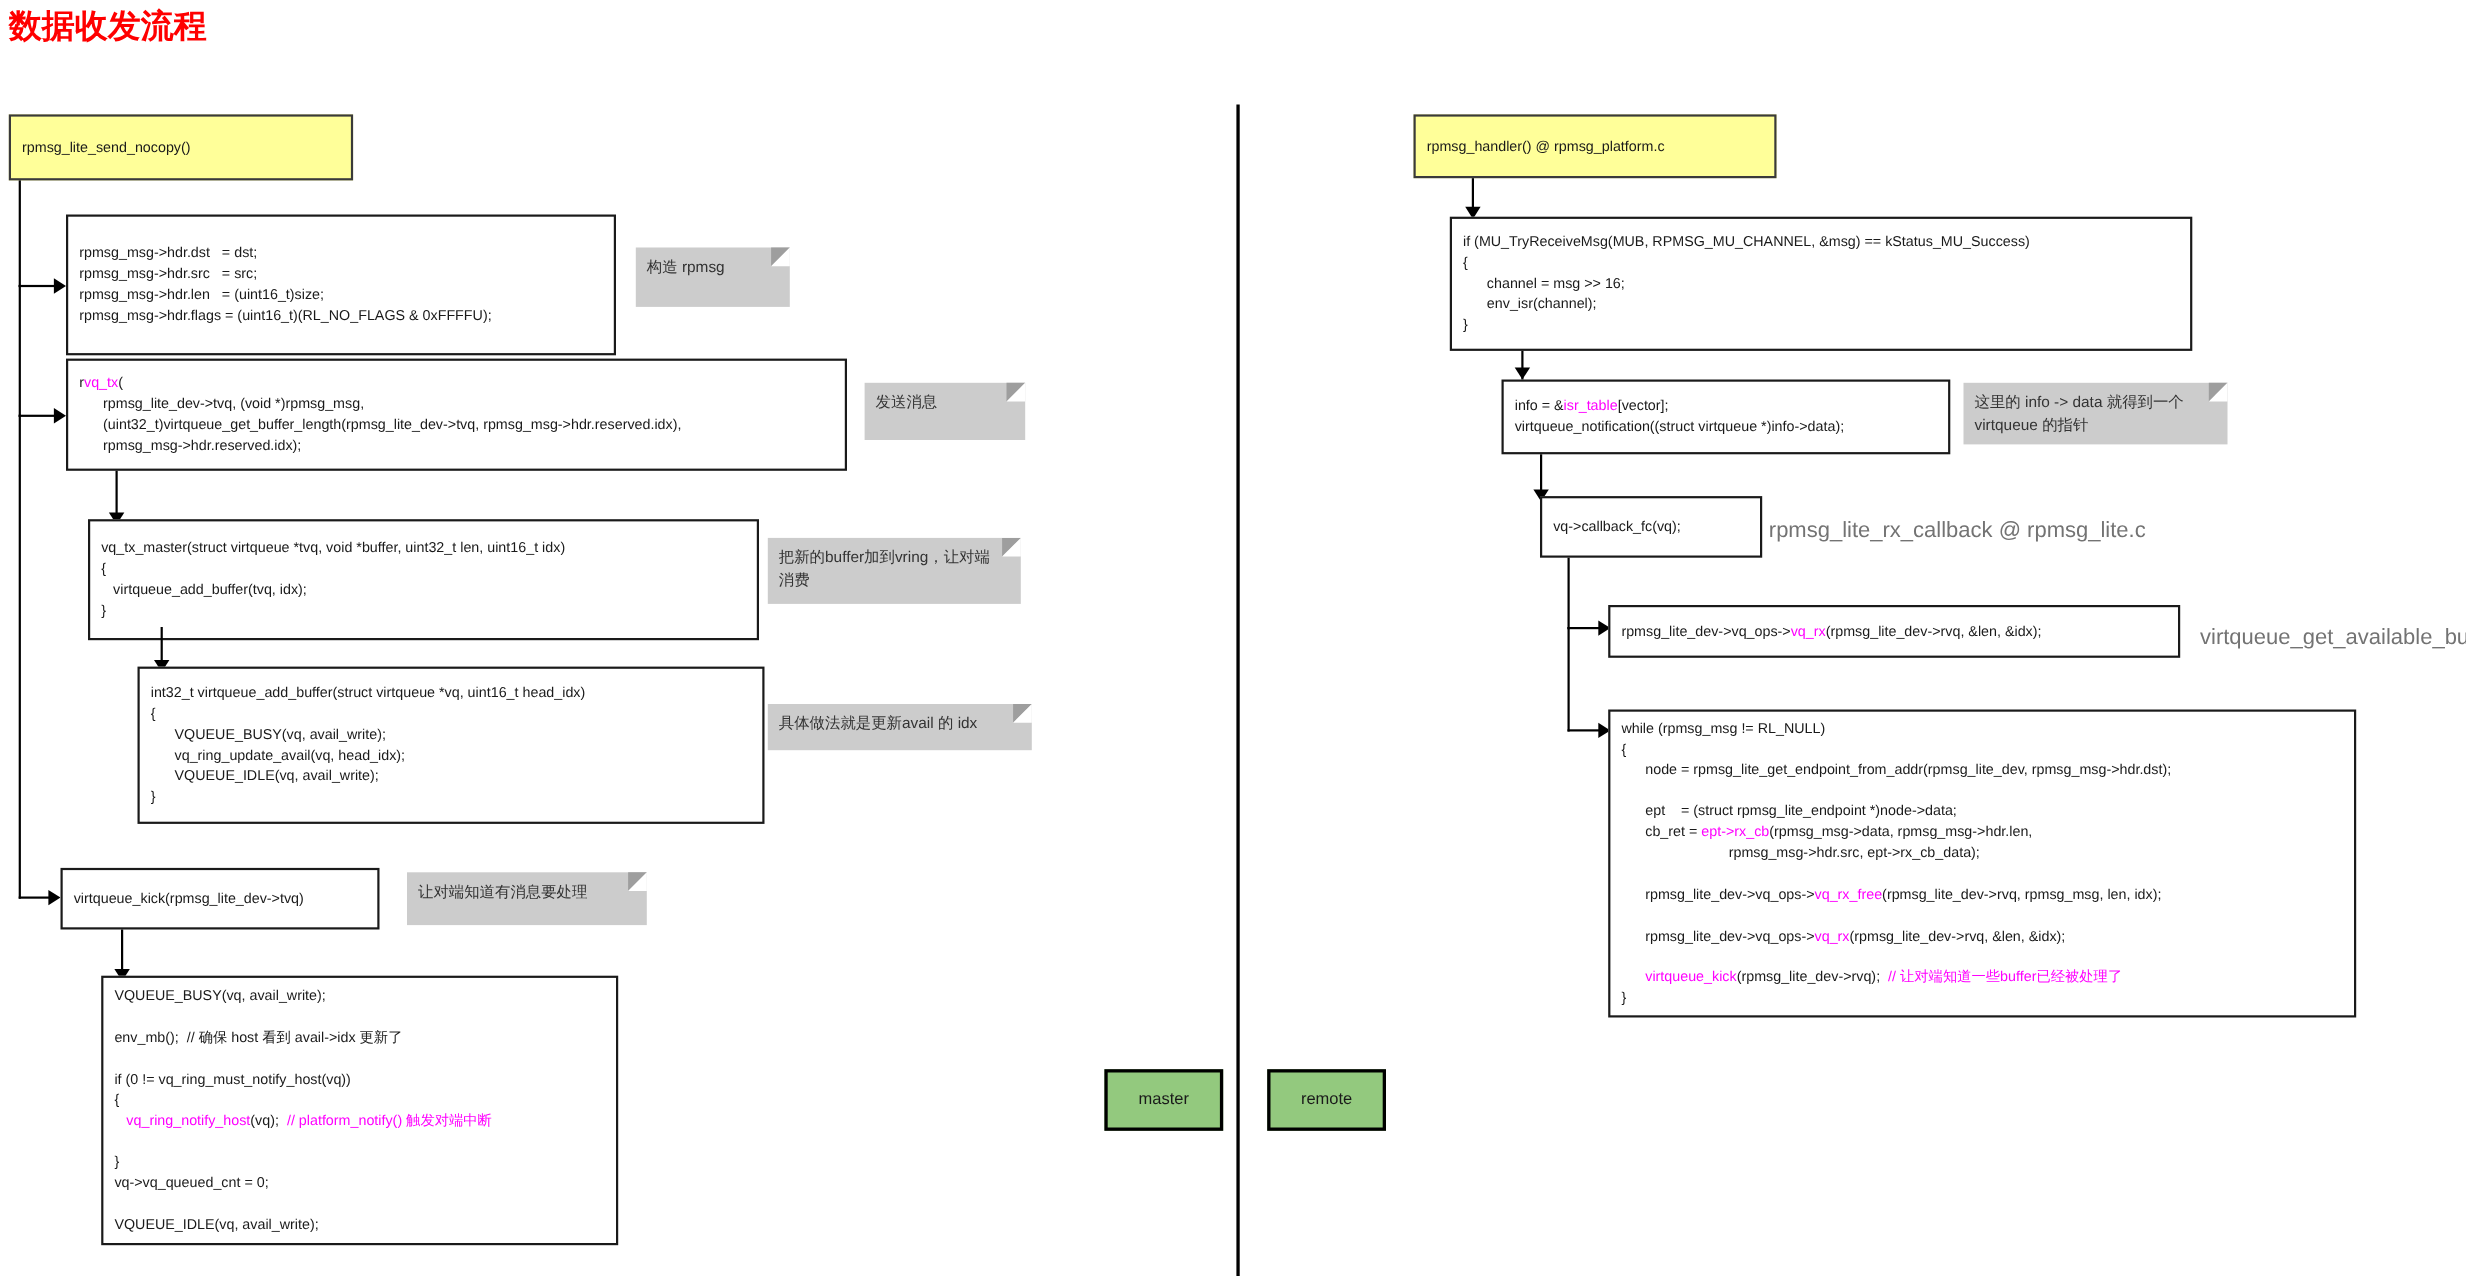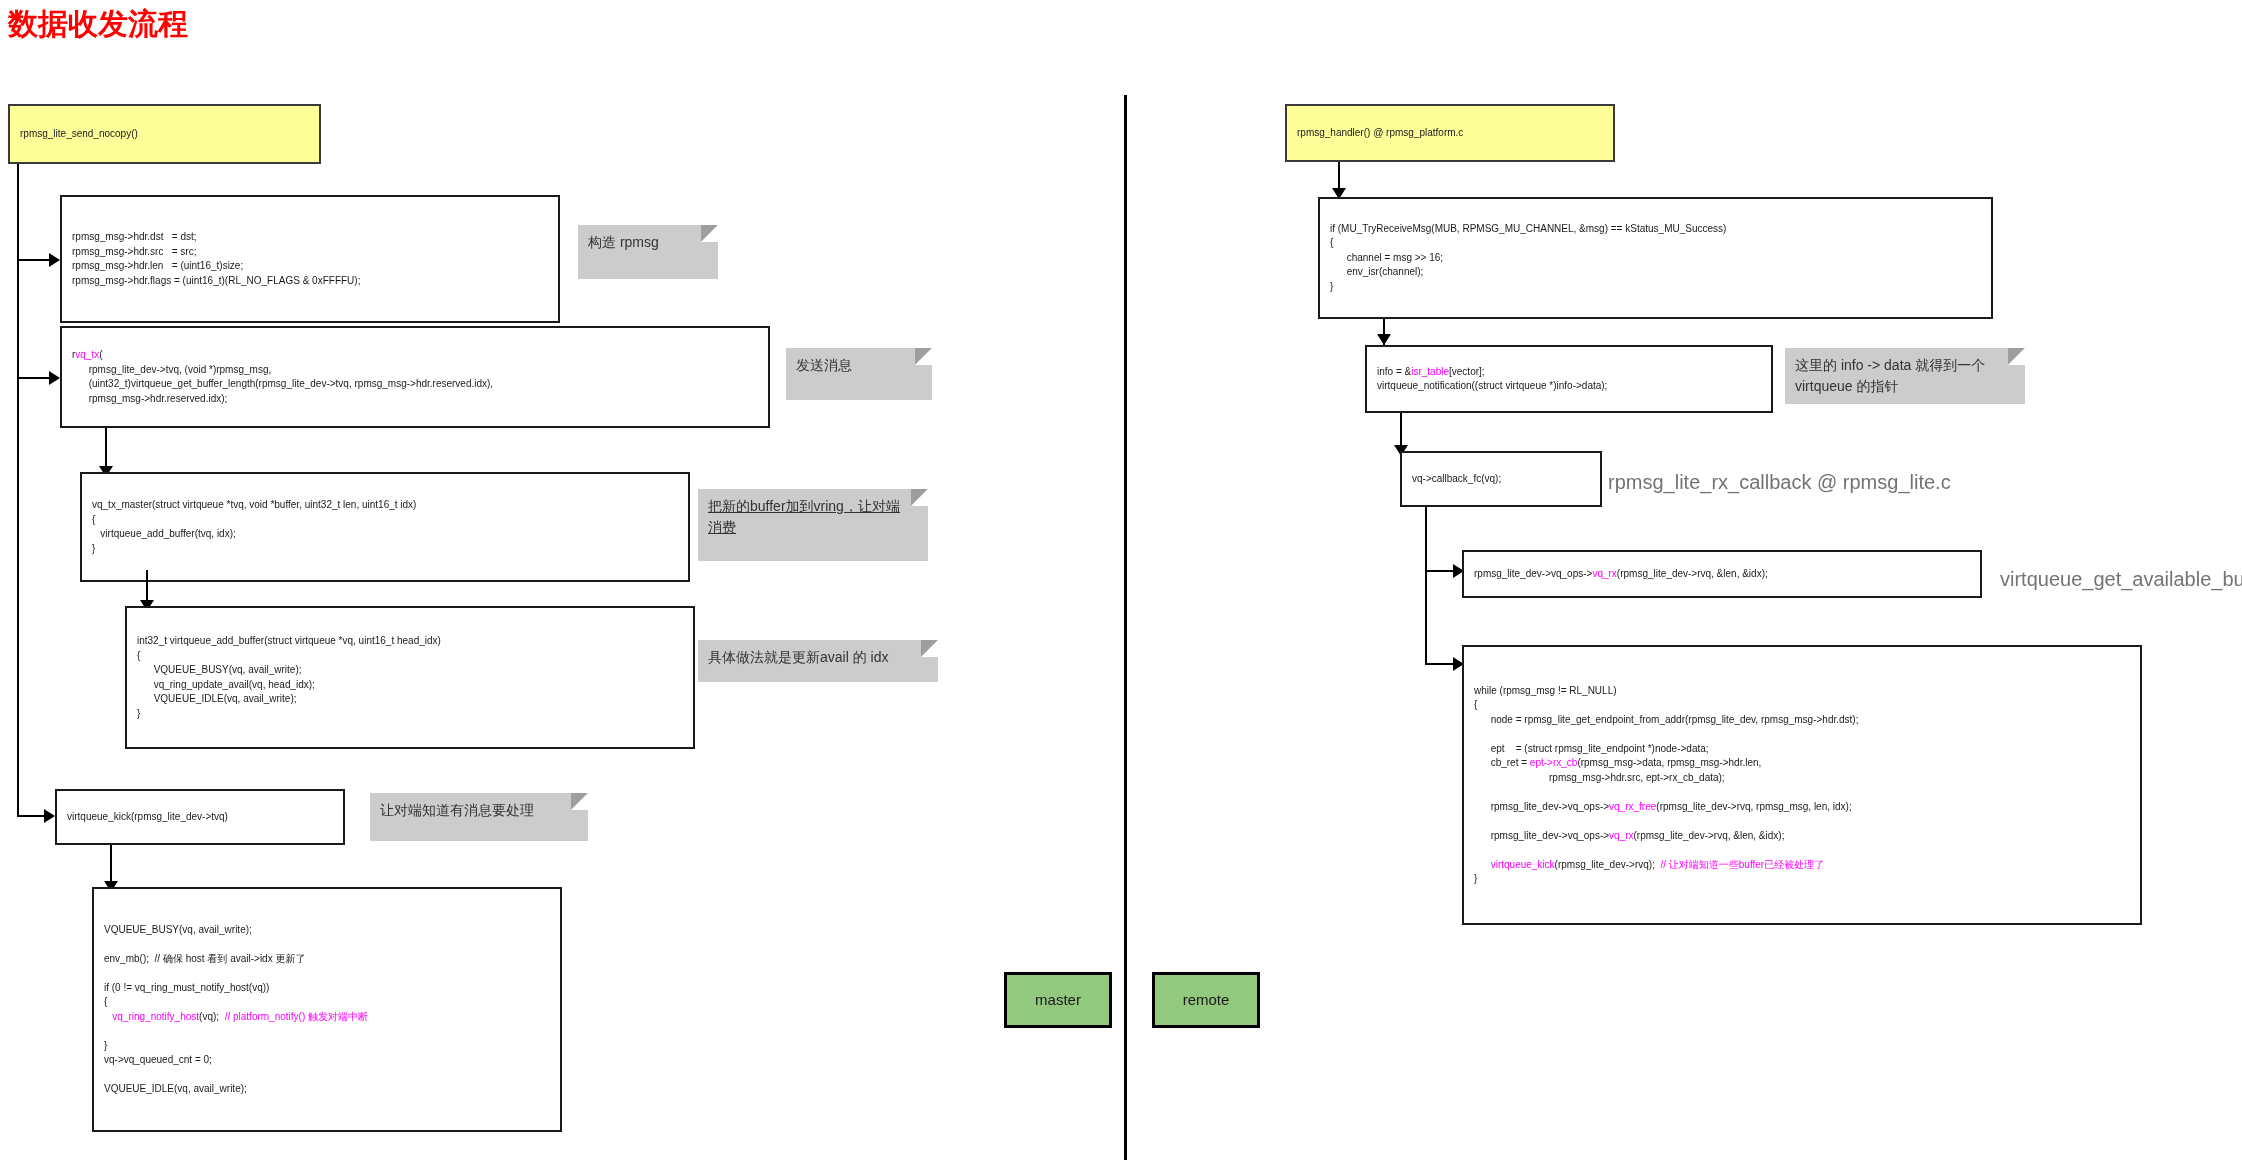--- a/index.html
+++ b/index.html
@@ -14,21 +14,21 @@
   .title{
     position:absolute;left:8px;top:4px;
     font-size:30px;font-weight:bold;color:#ff0000;
     letter-spacing:0px;white-space:nowrap;
   }
   .box{
     position:absolute;
     box-sizing:border-box;
     border:2px solid #1a1a1a;
     background:#ffffff;
-    font-size:10px;
+    font-size:13px;
     line-height:1.45;
     color:#1a1a1a;
     white-space:pre;
     padding:8px 10px;
     display:flex;
     flex-direction:column;
     justify-content:center;
   }
   .box.yellow{background:#ffff99;border:2px solid #3a3a3a;}
   .box.green{background:#93c97e;border:3px solid #000;align-items:center;justify-content:center;font-size:15px;}
@@ -127,21 +127,21 @@
 <div class="vline" style="left:105px;top:428px;height:44px;"></div>
 <div class="arrow-down" style="left:99px;top:466px;"></div>
 
 <div class="box" style="left:80px;top:472px;width:610px;height:110px;">
   <div class="code">vq_tx_master(struct virtqueue *tvq, void *buffer, uint32_t len, uint16_t idx)</div>
   <div class="code">{</div>
   <div class="code">   virtqueue_add_buffer(tvq, idx);</div>
   <div class="code">}</div>
 </div>
 
-<div class="callout" style="left:698px;top:489px;width:230px;height:72px;text-decoration:underline;">
+<div class="callout" style="left:698px;top:489px;width:230px;height:60px;">
   <span class="fold"></span>
   <span>把新的buffer加到vring，让对端
 消费</span>
 </div>
 
 <div class="vline" style="left:146px;top:570px;height:36px;"></div>
 <div class="arrow-down" style="left:140px;top:600px;"></div>
 
 <div class="box" style="left:125px;top:606px;width:570px;height:143px;">
   <div class="code">int32_t virtqueue_add_buffer(struct virtqueue *vq, uint16_t head_idx)</div>

